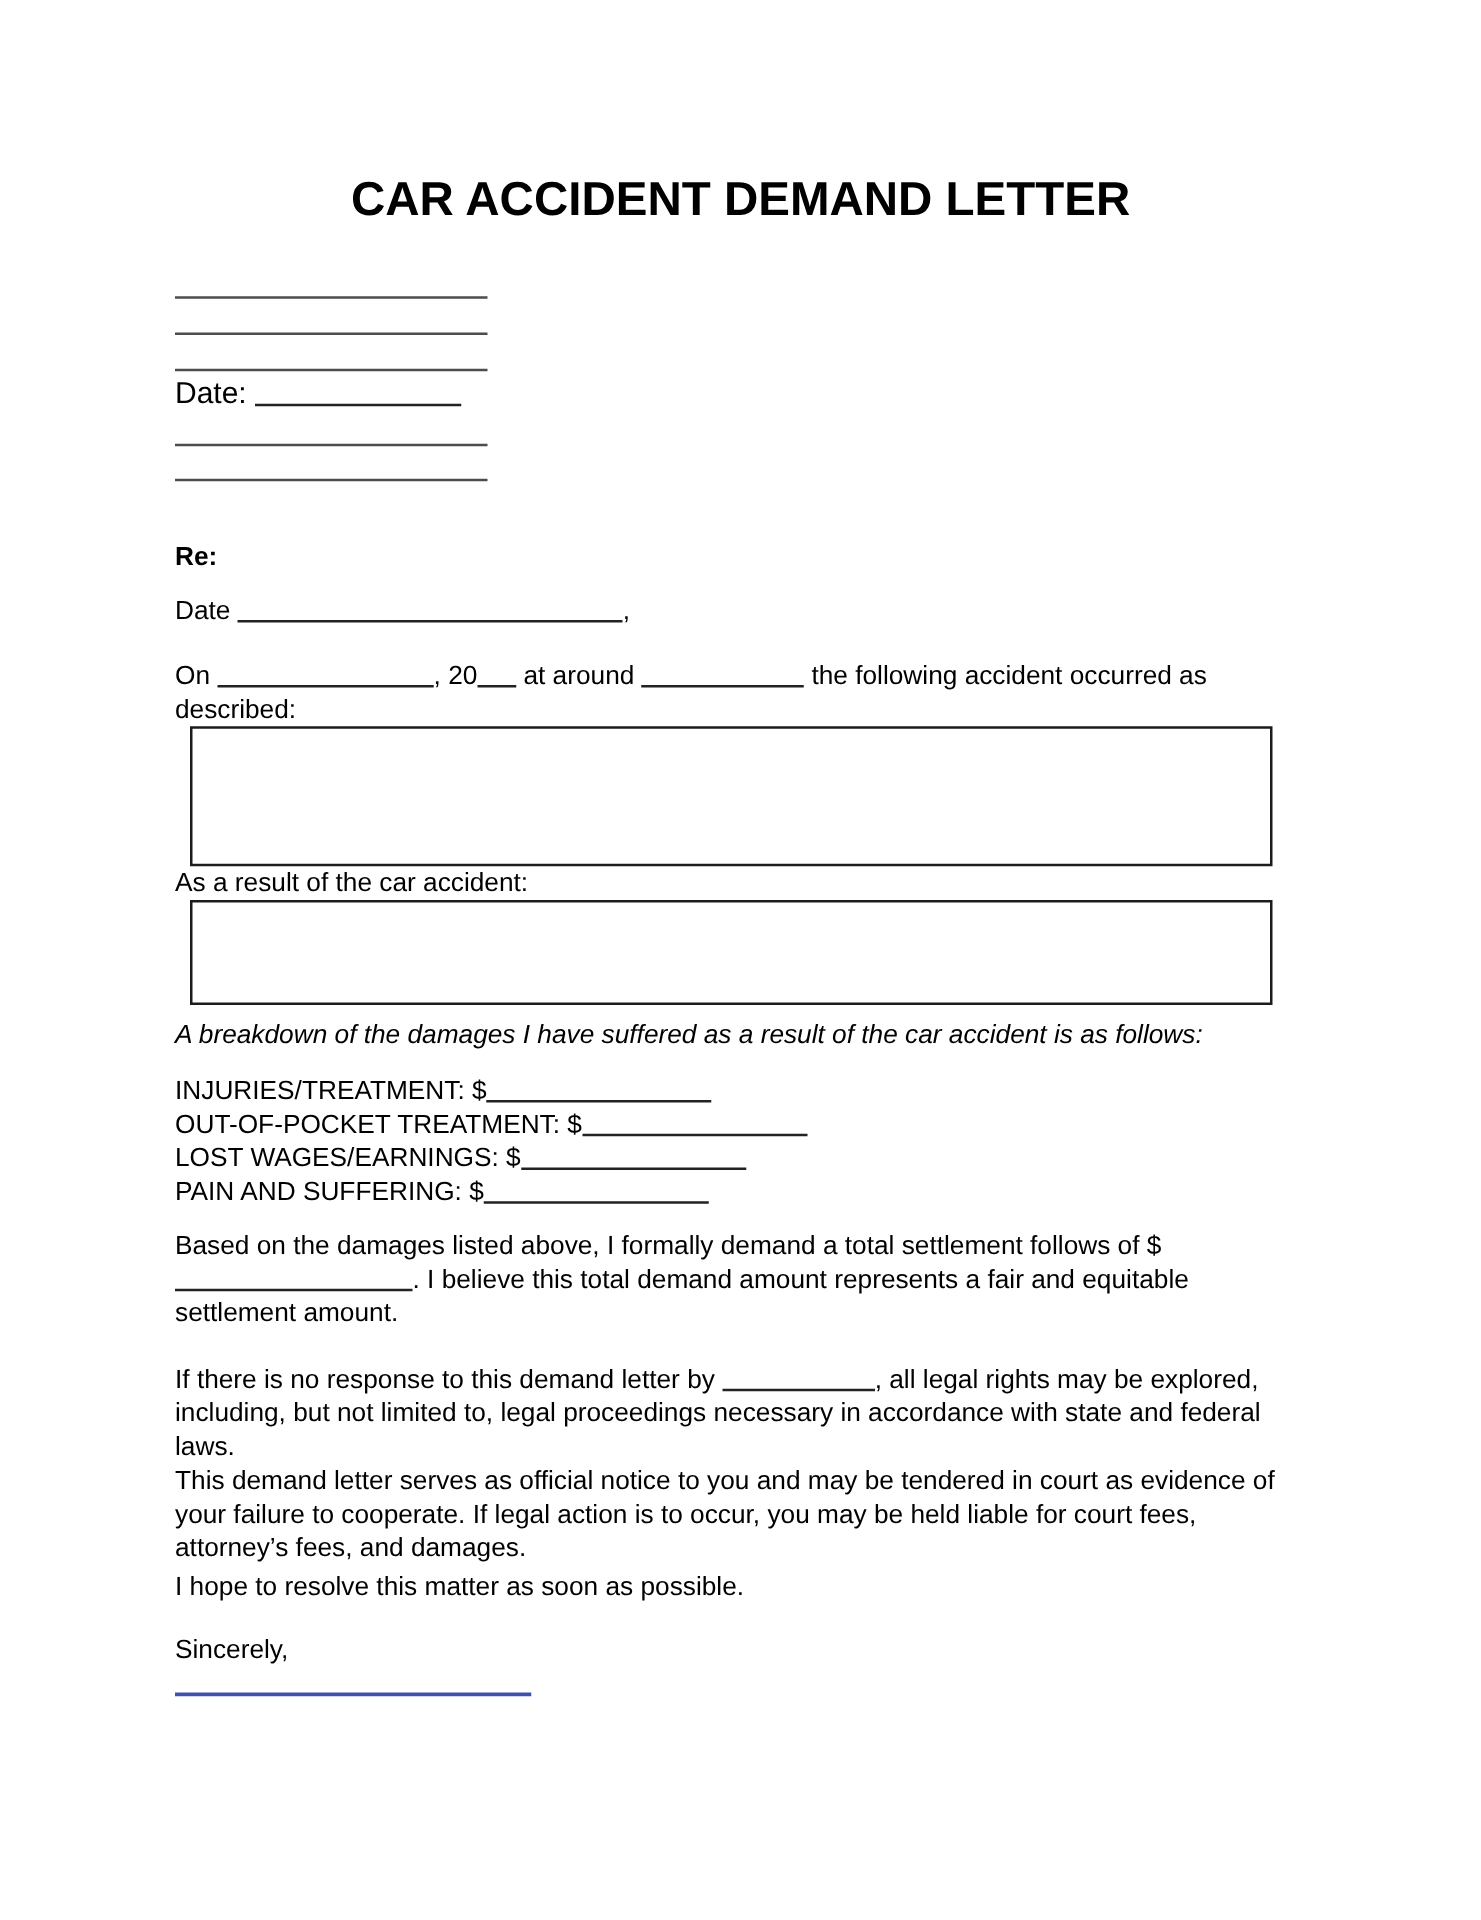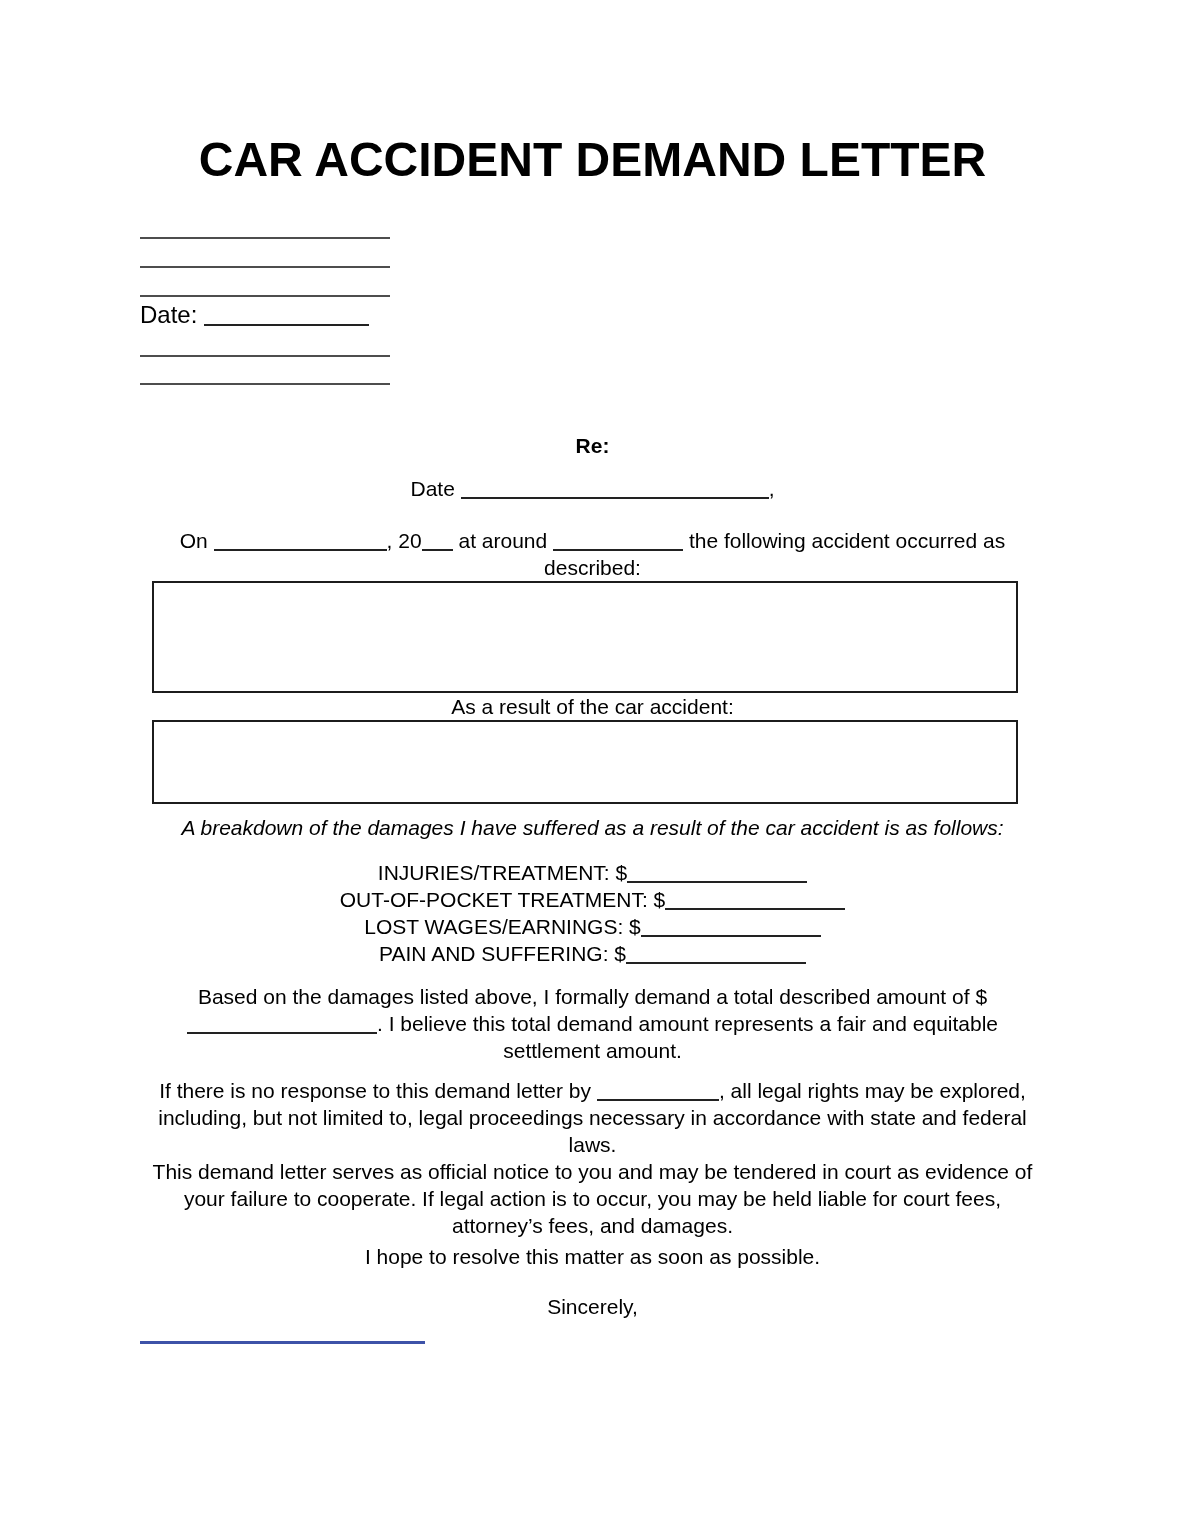--- a/index.html
+++ b/index.html
@@ -12,27 +12,27 @@
     overflow: hidden;
   }
   .page {
     width: 1185px; height: 1536px;
     padding: 0 140px;
     position: relative;
     background: #ffffff;
   }
   .title {
     margin-top: 136px;
-    font-size: 48px;
+    font-size: 38px;
     line-height: 48px;
     font-weight: bold;
     text-align: center;
     white-space: nowrap;
   }
-  .body-text { font-size: 21px; line-height: 27px; text-align: center; }
+  .body-text { font-size: 21px; line-height: 27px; }
   
   .addr { margin-top: 26px; }
   .addr-line { width: 250px; height: 29px; border-bottom: 2px solid #4d4d4d; }
   .addr-line.short-a { height: 24px; }
   .addr-line.short-b { height: 28px; }
   .date-row { font-size: 24px; line-height: 36px; height: 36px; }
   
   .blank {
     display: inline-block;
     height: 1em;
@@ -55,21 +55,21 @@
     margin-left: 12px;
     border: 2px solid #1c1c1c;
     background: #ffffff;
   }
   .desc-box.tall { height: 112px; }
   .desc-box.short { height: 84px; }
   .result-label { }
   .breakdown { margin-top: 10px; font-style: italic; }
   .damages { margin-top: 18px; }
   .demand { margin-top: 16px; }
-  .response { margin-top: 13px; }
+  .response { margin-top: 26px; }
   .notice { margin-top: 0; }
   .closing { margin-top: 4px; }
   .signoff { margin-top: 23px; }
   .signature-line {
     margin-top: 21px;
     width: 285px; height: 3px;
     background: #3d52a8;
   }
 </style>
 </head>
@@ -102,21 +102,21 @@
 
   <div class="body-text breakdown">A breakdown of the damages I have suffered as a result of the car accident is as follows:</div>
 
   <div class="damages">
     <div class="body-text"><span>INJURIES/TREATMENT: $</span><span class="blank bw180"></span></div>
     <div class="body-text"><span>OUT-OF-POCKET TREATMENT: $</span><span class="blank bw180"></span></div>
     <div class="body-text"><span>LOST WAGES/EARNINGS: $</span><span class="blank bw180"></span></div>
     <div class="body-text"><span>PAIN AND SUFFERING: $</span><span class="blank bw180"></span></div>
   </div>
 
-  <div class="body-text demand"><span>Based on the damages listed above, I formally demand a total described amount of $</span><span class="blank bw190"></span><span>. I believe this total demand amount represents a fair and equitable settlement amount.</span></div>
+  <div class="body-text demand"><span>Based on the damages listed above, I formally demand a total settlement follows of $</span><span class="blank bw190"></span><span>. I believe this total demand amount represents a fair and equitable settlement amount.</span></div>
 
   <div class="body-text response"><span>If there is no response to this demand letter by </span><span class="blank bw122"></span><span>, all legal rights may be explored, including, but not limited to, legal proceedings necessary in accordance with state and federal laws.</span></div>
 
   <div class="body-text notice">This demand letter serves as official notice to you and may be tendered in court as evidence of your failure to cooperate. If legal action is to occur, you may be held liable for court fees, attorney’s fees, and damages.</div>
 
   <div class="body-text closing">I hope to resolve this matter as soon as possible.</div>
 
   <div class="body-text signoff">Sincerely,</div>
 
   <div class="signature-line"></div>

